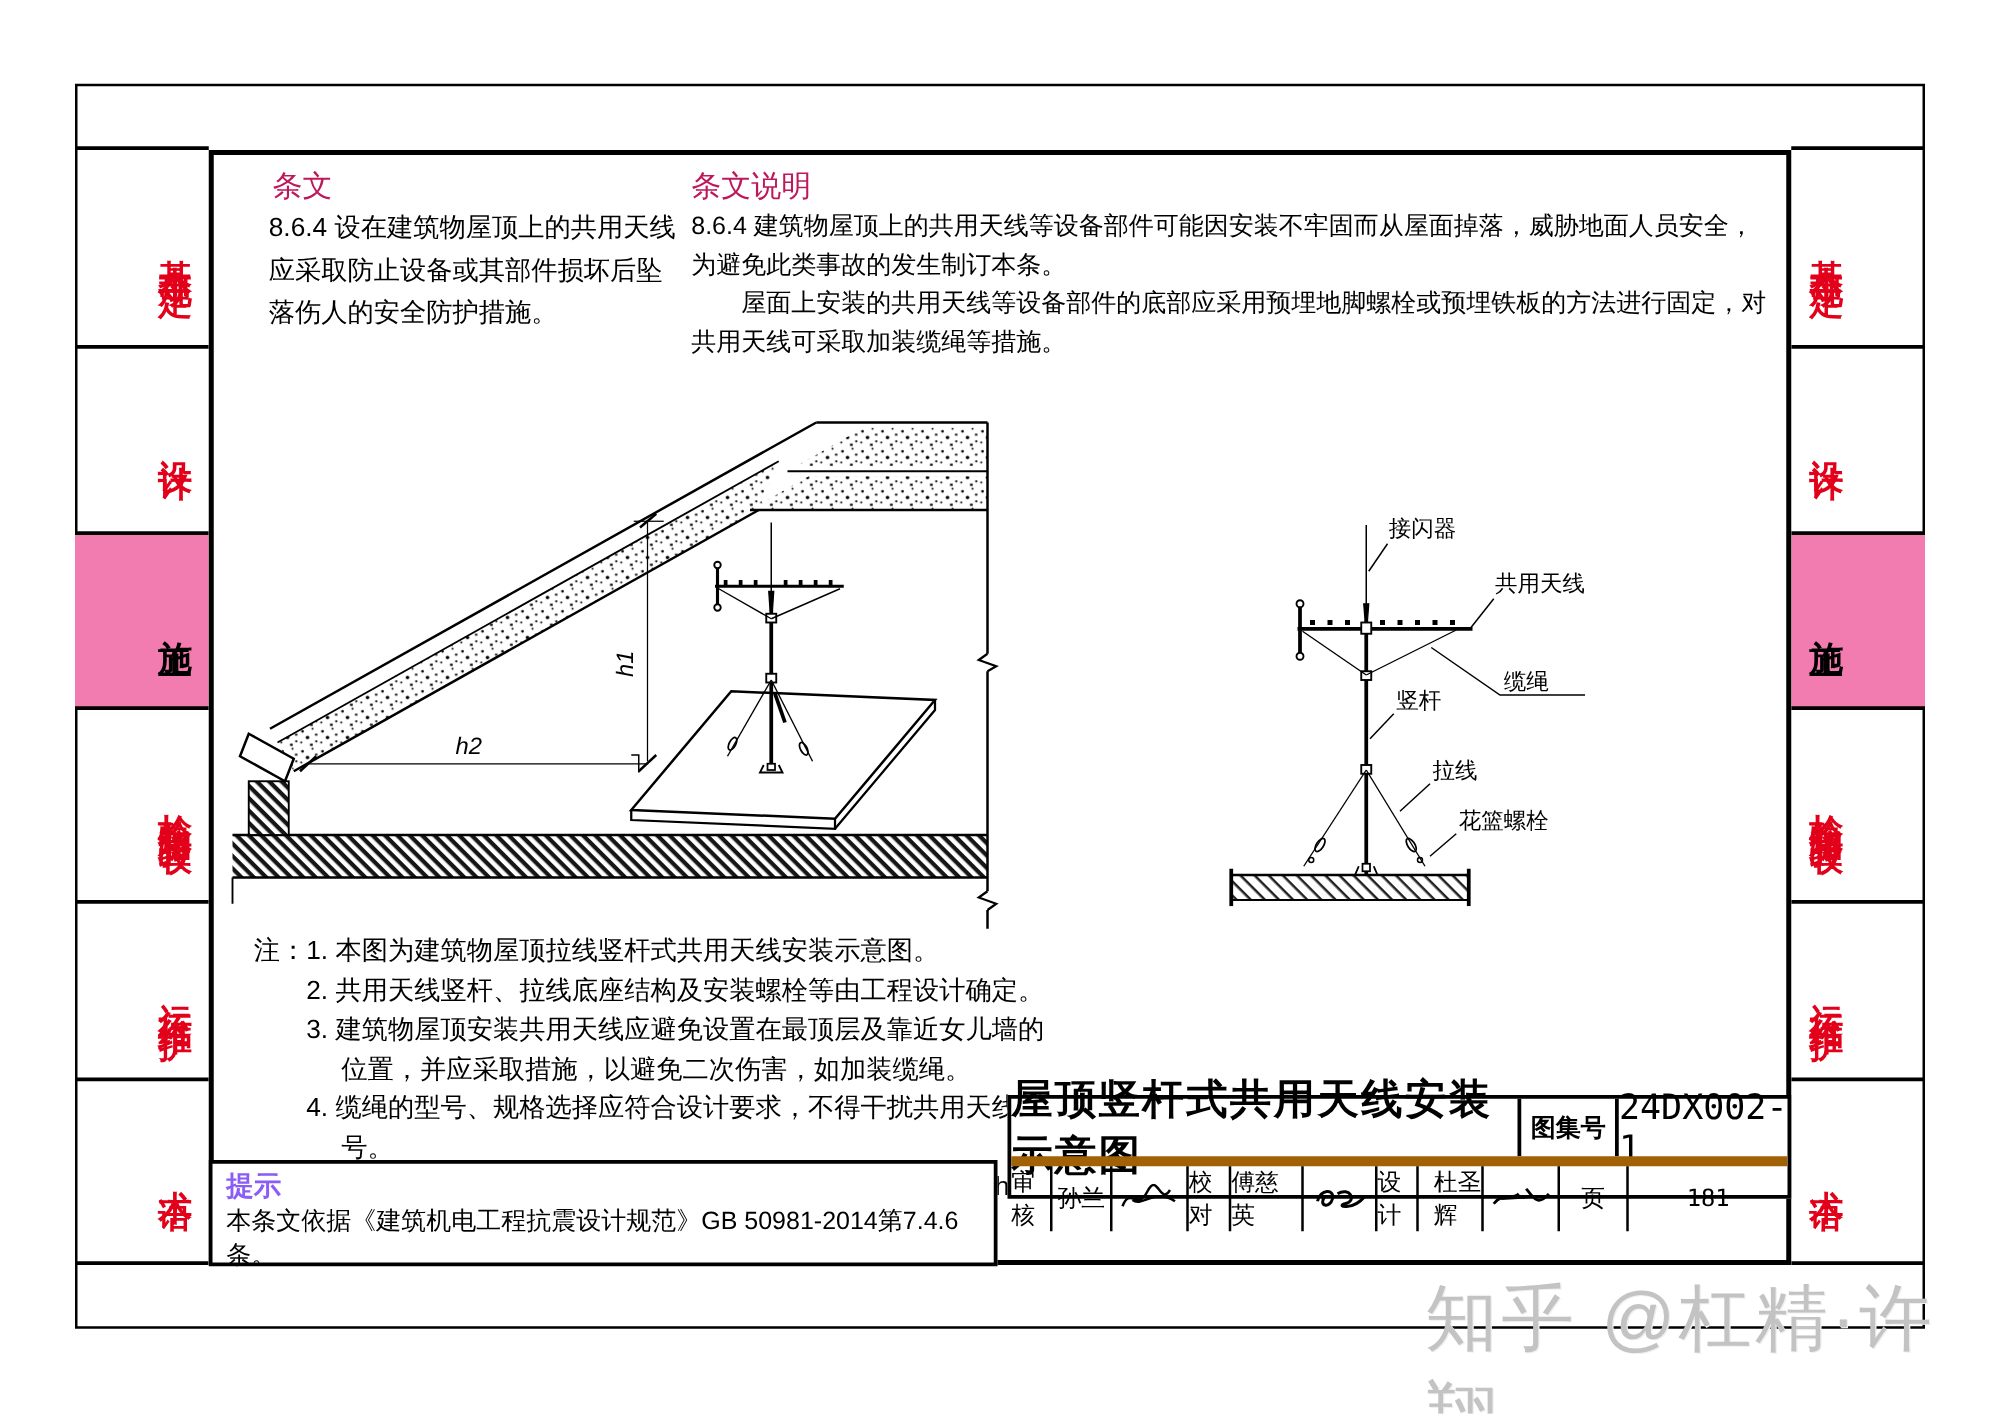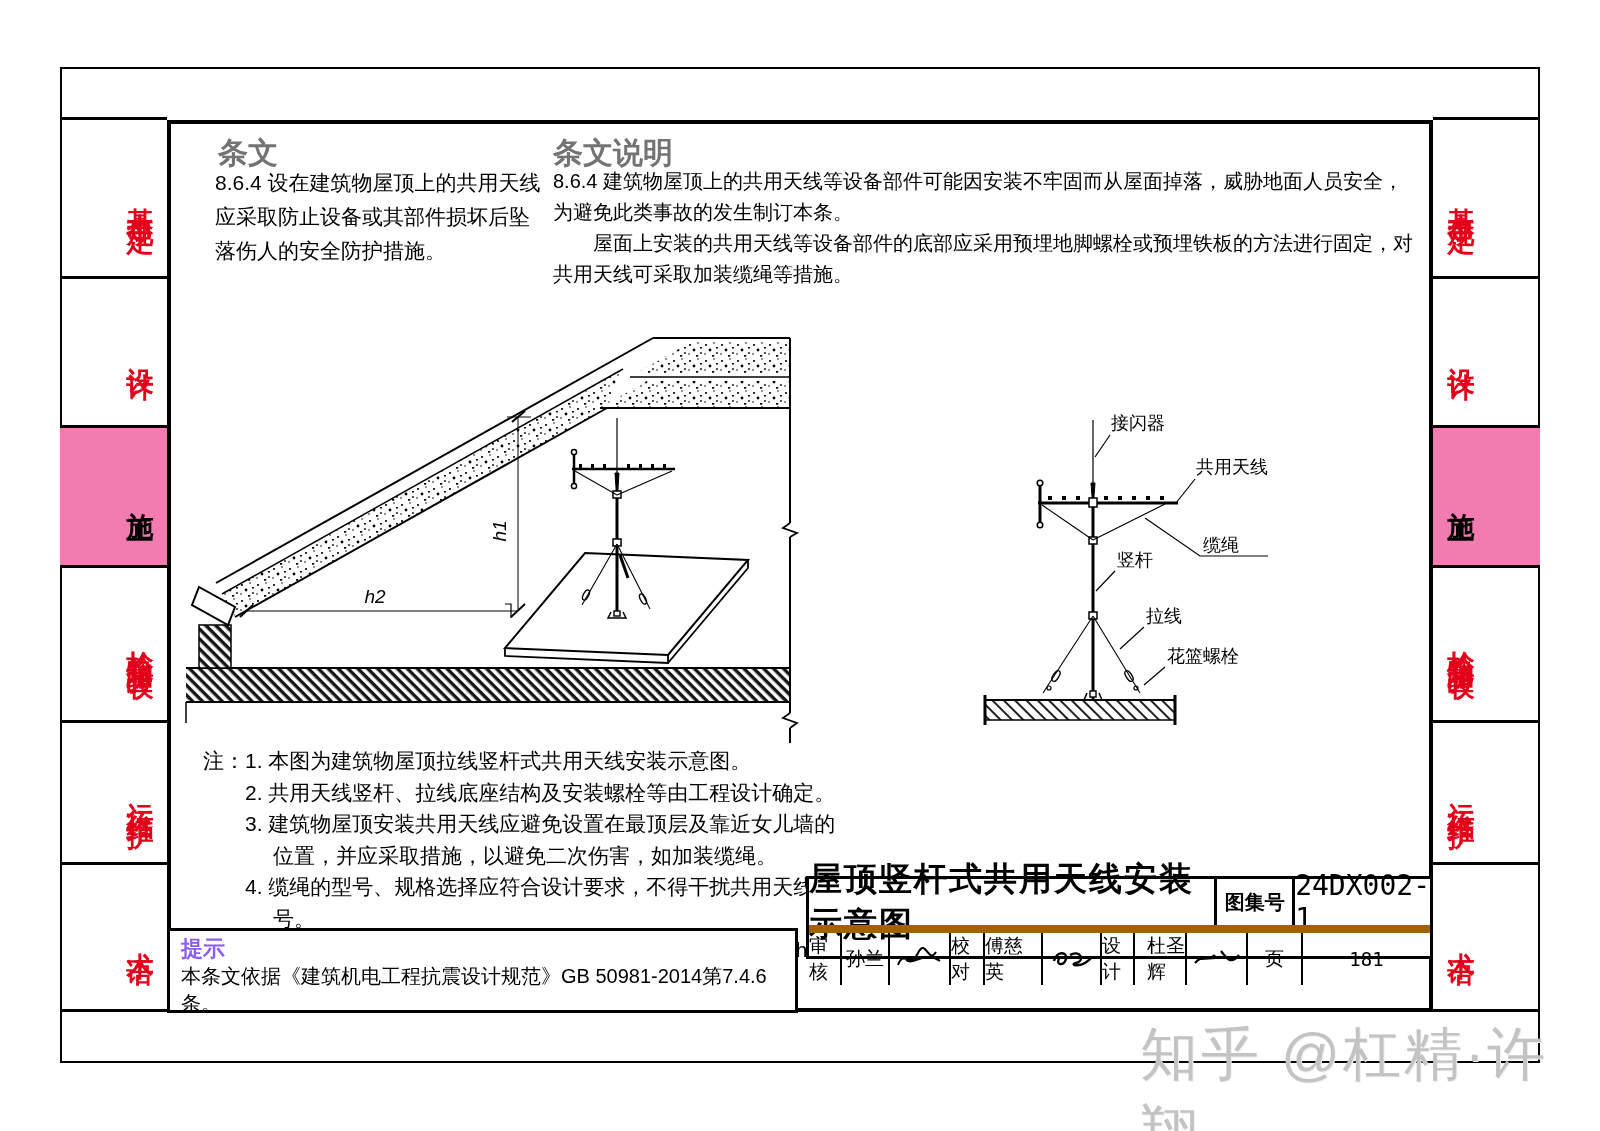--- a/index.html
+++ b/index.html
@@ -14,21 +14,21 @@
   .tab-cell.rcol{left:1433px;}
   .tab-label{writing-mode:vertical-rl;text-orientation:upright;font-size:27px;font-weight:bold;
              letter-spacing:6px;color:#e2001a;line-height:1;}
   .tab-cell.lcol{justify-content:flex-end;padding-right:14px;}
   .tab-cell.rcol{justify-content:flex-start;padding-left:14px;}
   .tab-cell.active{background:#F27BB0;}
   .tab-cell.active .tab-label{color:#000;}
   
   .main-frame{left:167px;top:120px;width:1266px;height:892px;border:4px solid #000;box-sizing:border-box;background:#fff;}
   .banner{left:171px;top:124px;width:1258px;height:178px;background:#F27BB0;}
-  .sec-header{font-size:30px;font-weight:bold;color:#737373;}
+  .sec-header{font-size:24px;font-weight:normal;color:#be185d;}
   .clause-header{left:218px;top:133px;}
   .clause-body{left:215px;top:166px;width:332px;font-size:21px;line-height:34px;}
   .explain-header{left:553px;top:133px;}
   .explain-body{left:553px;top:166px;width:870px;font-size:20px;line-height:31px;}
   .explain-body .p2{text-indent:2em;}
   
   .notes{left:203px;top:745px;width:640px;display:flex;font-size:21px;line-height:31.5px;}
   .notes .prefix{flex:0 0 38px;}
   .notes .items{width:600px;}
   .note-item{padding-left:28px;text-indent:-28px;}

